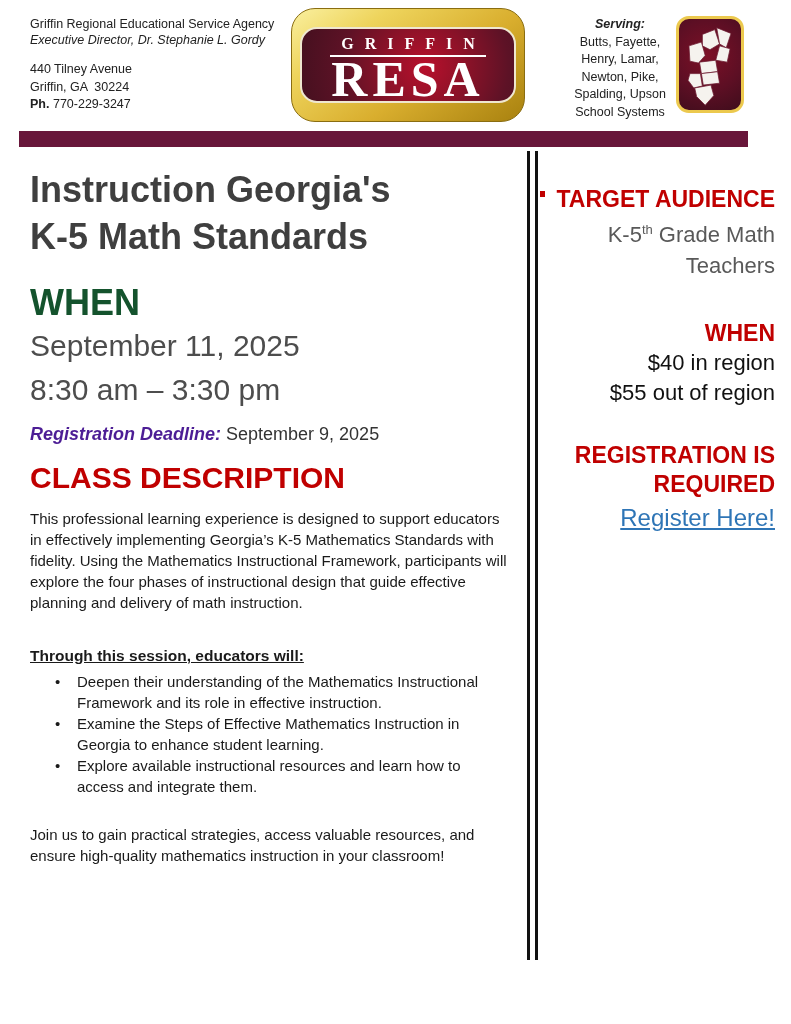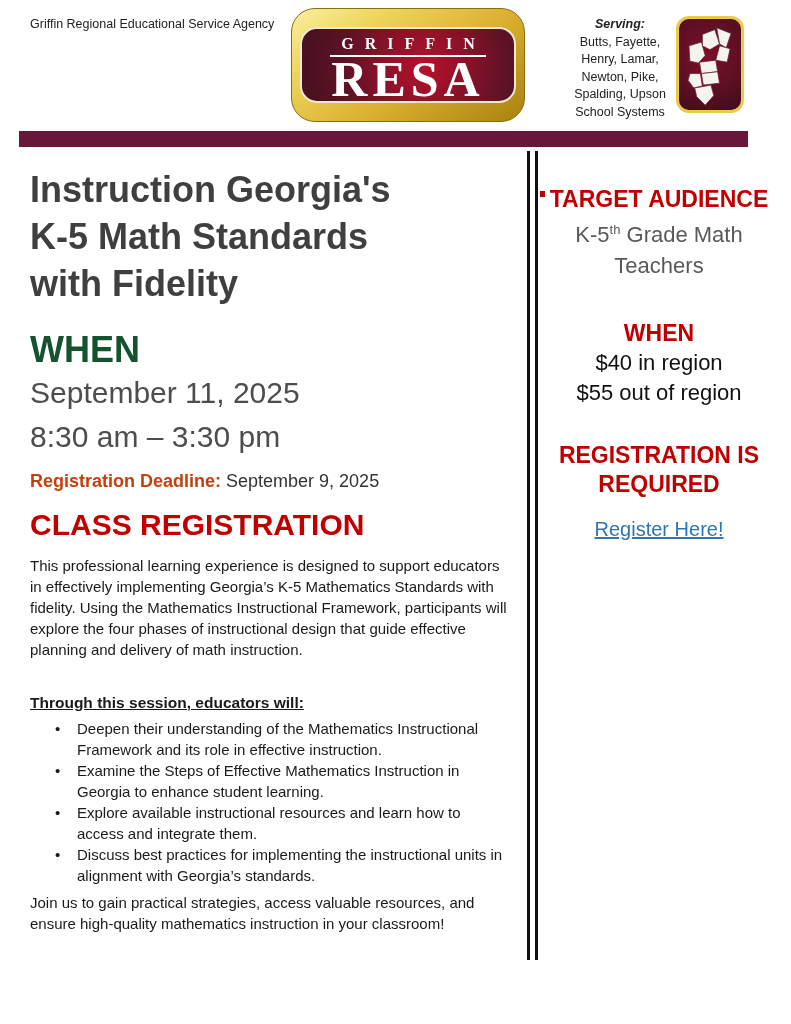--- a/index.html
+++ b/index.html
@@ -55,50 +55,56 @@
     border-left:3px solid #111;border-right:3px solid #111;box-sizing:content-box;
   }
   .stray-mark{position:absolute;left:540px;top:191px;width:5px;height:6px;background:#c00000;}
 
   
   .main-col{position:absolute;left:30px;top:160px;width:482px;}
   .title{font-size:36px;font-weight:bold;color:#3f3f3f;line-height:47px;padding-top:6px;}
   .when-heading{margin-top:22px;font-size:36px;font-weight:bold;color:#14532d;line-height:42px;}
   .when-date,.when-time{font-size:30px;color:#4d4d4d;line-height:44px;}
   .deadline{margin-top:10px;font-size:18px;line-height:24px;color:#333;}
-  .deadline-label{font-weight:bold;color:#c2410c;}
+  .deadline-label{font-weight:bold;font-style:italic;color:#4c1d95;}
   .desc-heading{margin-top:14px;font-size:30px;font-weight:bold;color:#c00000;line-height:36px;}
   .desc-intro{margin-top:12px;font-size:15px;line-height:21px;color:#1a1a1a;}
   .session-heading{margin-top:32px;font-size:15.5px;font-weight:bold;text-decoration:underline;line-height:22px;}
   ul.bullets{margin:4px 0 0 0;padding:0 0 0 47px;list-style:none;}
   ul.bullets li{position:relative;font-size:15px;line-height:21px;margin-bottom:0;width:432px;}
   ul.bullets li::before{content:"\2022";position:absolute;left:-22px;top:0;}
-  .closing{margin-top:6px;font-size:15px;line-height:21px;}
+  .closing{margin-top:27px;font-size:15px;line-height:21px;}
 
   
-  .sidebar{position:absolute;left:543px;top:185px;width:232px;text-align:center;}
+  .sidebar{position:absolute;left:543px;top:185px;width:232px;text-align:right;}
   .sb-red{font-size:23px;font-weight:bold;color:#c00000;line-height:29px;}
   .sb-gray{font-size:22px;color:#595959;line-height:31px;}
   .sb-gray sup{font-size:13px;}
   .sb-black{font-size:22px;color:#111;line-height:30px;}
   .sb-cost-heading{margin-top:38px;}
   .sb-reg-heading{margin-top:33px;}
-  .sb-link{display:inline-block;margin-top:16px;font-size:20px;line-height:29px;color:#2e75b6;text-decoration:underline;cursor:pointer;}
+  .sb-link{display:inline-block;margin-top:4px;font-size:24px;line-height:29px;color:#2e75b6;text-decoration:underline;cursor:pointer;}
 
   
   .footer{position:absolute;left:0;top:984px;width:791px;text-align:center;}
   .footer a{font-size:18px;font-weight:bold;font-style:italic;color:#2e75b6;text-decoration:underline;cursor:pointer;}
 </style>
 </head>
 <body>
 
 <div class="page">
 
   <div class="hdr-left">
     <div class="hdr-agency">Griffin Regional Educational Service Agency</div>
+    <div class="hdr-director">Executive Director, Dr. Stephanie L. Gordy</div>
+    <div class="hdr-address">
+      <div>440 Tilney Avenue</div>
+      <div class="prewrap">Griffin, GA  30224</div>
+      <div><span class="hdr-phone-label">Ph.</span><span class="prewrap"> 770-229-3247</span></div>
+    </div>
   </div>
 
   <div class="logo">
     <div class="logo-inner">
       <span class="logo-griffin">GRIFFIN</span>
       <div class="logo-resa">RESA</div>
       <div class="logo-tagline">SERVING SOUTH METRO COUNTY SCHOOL SYSTEMS</div>
       <div class="logo-since">SINCE 1966</div>
     </div>
   </div>
@@ -129,40 +135,38 @@
 
   <div class="maroon-bar"></div>
 
   <div class="divider"></div>
   <div class="stray-mark"></div>
 
   <main class="main-col">
     <div class="title">
       <div>Instruction Georgia's</div>
       <div>K-5 Math Standards</div>
-      <div>with Fidelity</div>
     </div>
 
     <div class="when-heading">WHEN</div>
     <div class="when-date">September 11, 2025</div>
     <div class="when-time">8:30 am – 3:30 pm</div>
 
     <div class="deadline">
       <span class="deadline-label">Registration Deadline:</span><span class="prewrap"> September 9, 2025</span>
     </div>
 
-    <div class="desc-heading">CLASS REGISTRATION</div>
+    <div class="desc-heading">CLASS DESCRIPTION</div>
     <div class="desc-intro">This professional learning experience is designed to support educators in effectively implementing Georgia’s K-5 Mathematics Standards with fidelity. Using the Mathematics Instructional Framework, participants will explore the four phases of instructional design that guide effective planning and delivery of math instruction.</div>
 
     <div class="session-heading">Through this session, educators will:</div>
     <ul class="bullets">
       <li>Deepen their understanding of the Mathematics Instructional Framework and its role in effective instruction.</li>
       <li>Examine the Steps of Effective Mathematics Instruction in Georgia to enhance student learning.</li>
       <li>Explore available instructional resources and learn how to access and integrate them.</li>
-      <li>Discuss best practices for implementing the instructional units in alignment with Georgia’s standards.</li>
     </ul>
 
     <div class="closing">Join us to gain practical strategies, access valuable resources, and ensure high-quality mathematics instruction in your classroom!</div>
   </main>
 
   <aside class="sidebar">
     <div class="sb-red">TARGET AUDIENCE</div>
     <div class="sb-gray"><span>K-5</span><sup>th</sup><span class="prewrap"> Grade Math</span></div>
     <div class="sb-gray">Teachers</div>
 

